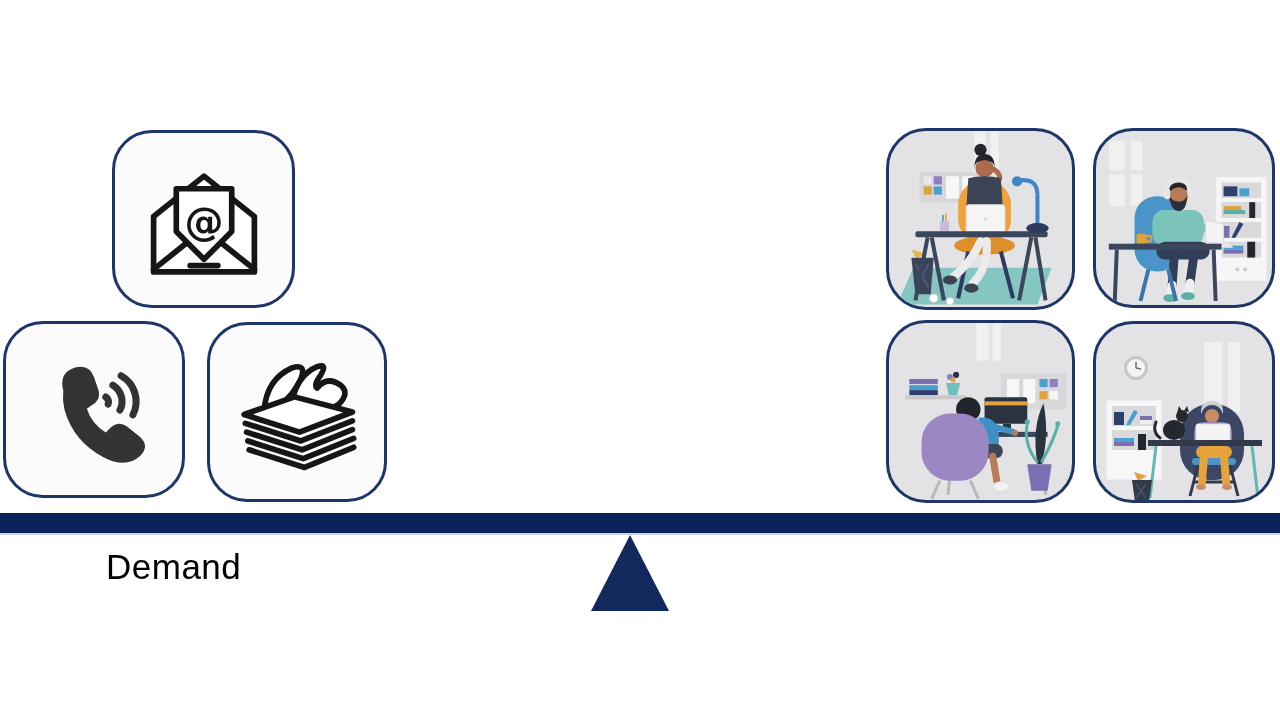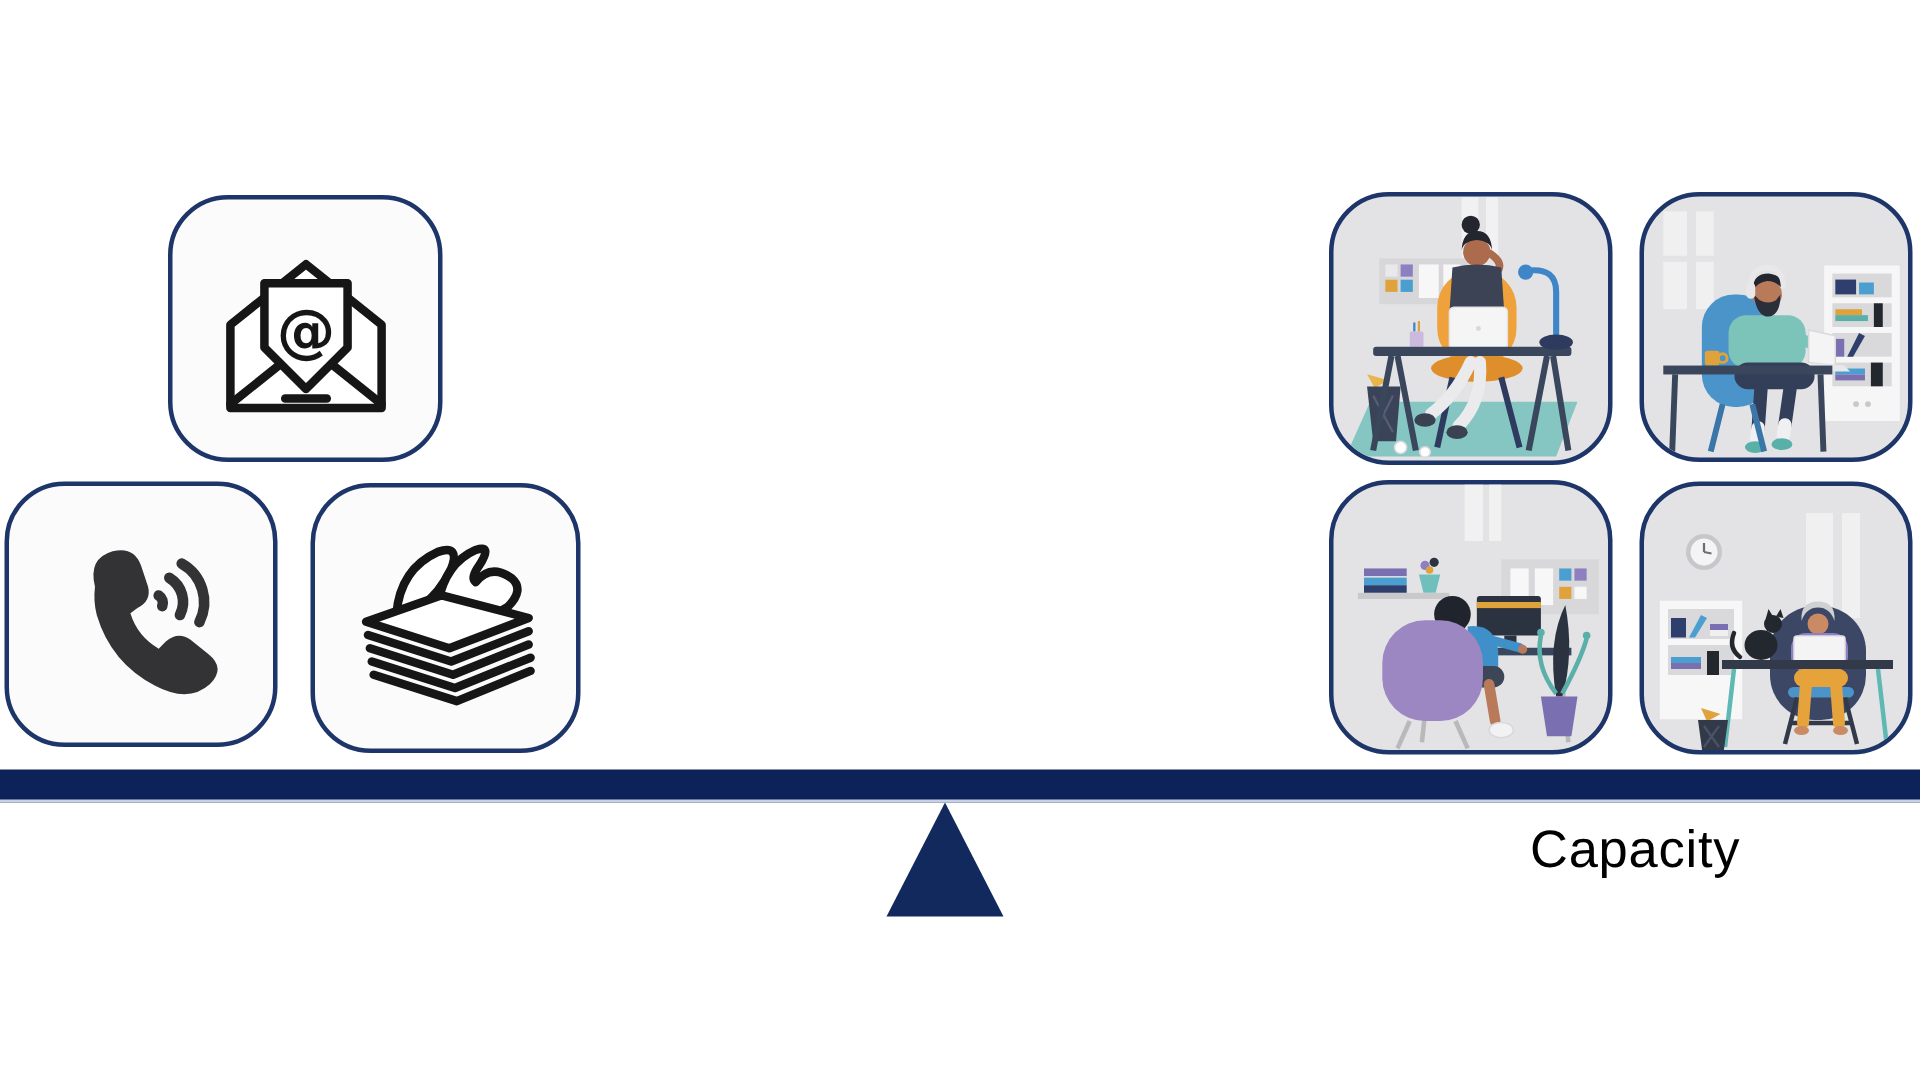--- a/index.html
+++ b/index.html
@@ -307,15 +307,15 @@
         <polygon points="40,148 53,152 44,157" fill="#e0a33c"></polygon>
         <polygon points="38,156 58,156 55,178 41,178" fill="#323a4a"></polygon>
         <path d="M42,160 L52,174 M52,160 L42,174" stroke="#4a5268" stroke-width="1.5" fill="none"></path>
       </g>
     </svg>
   </div>
 
   <div class="beam"></div>
   <div class="fulcrum"></div>
 
-  <div class="side-label label-capacity">Capacity</div>
+  <div class="side-label label-demand">Demand</div>
 
 </div>
 
 </body></html>

